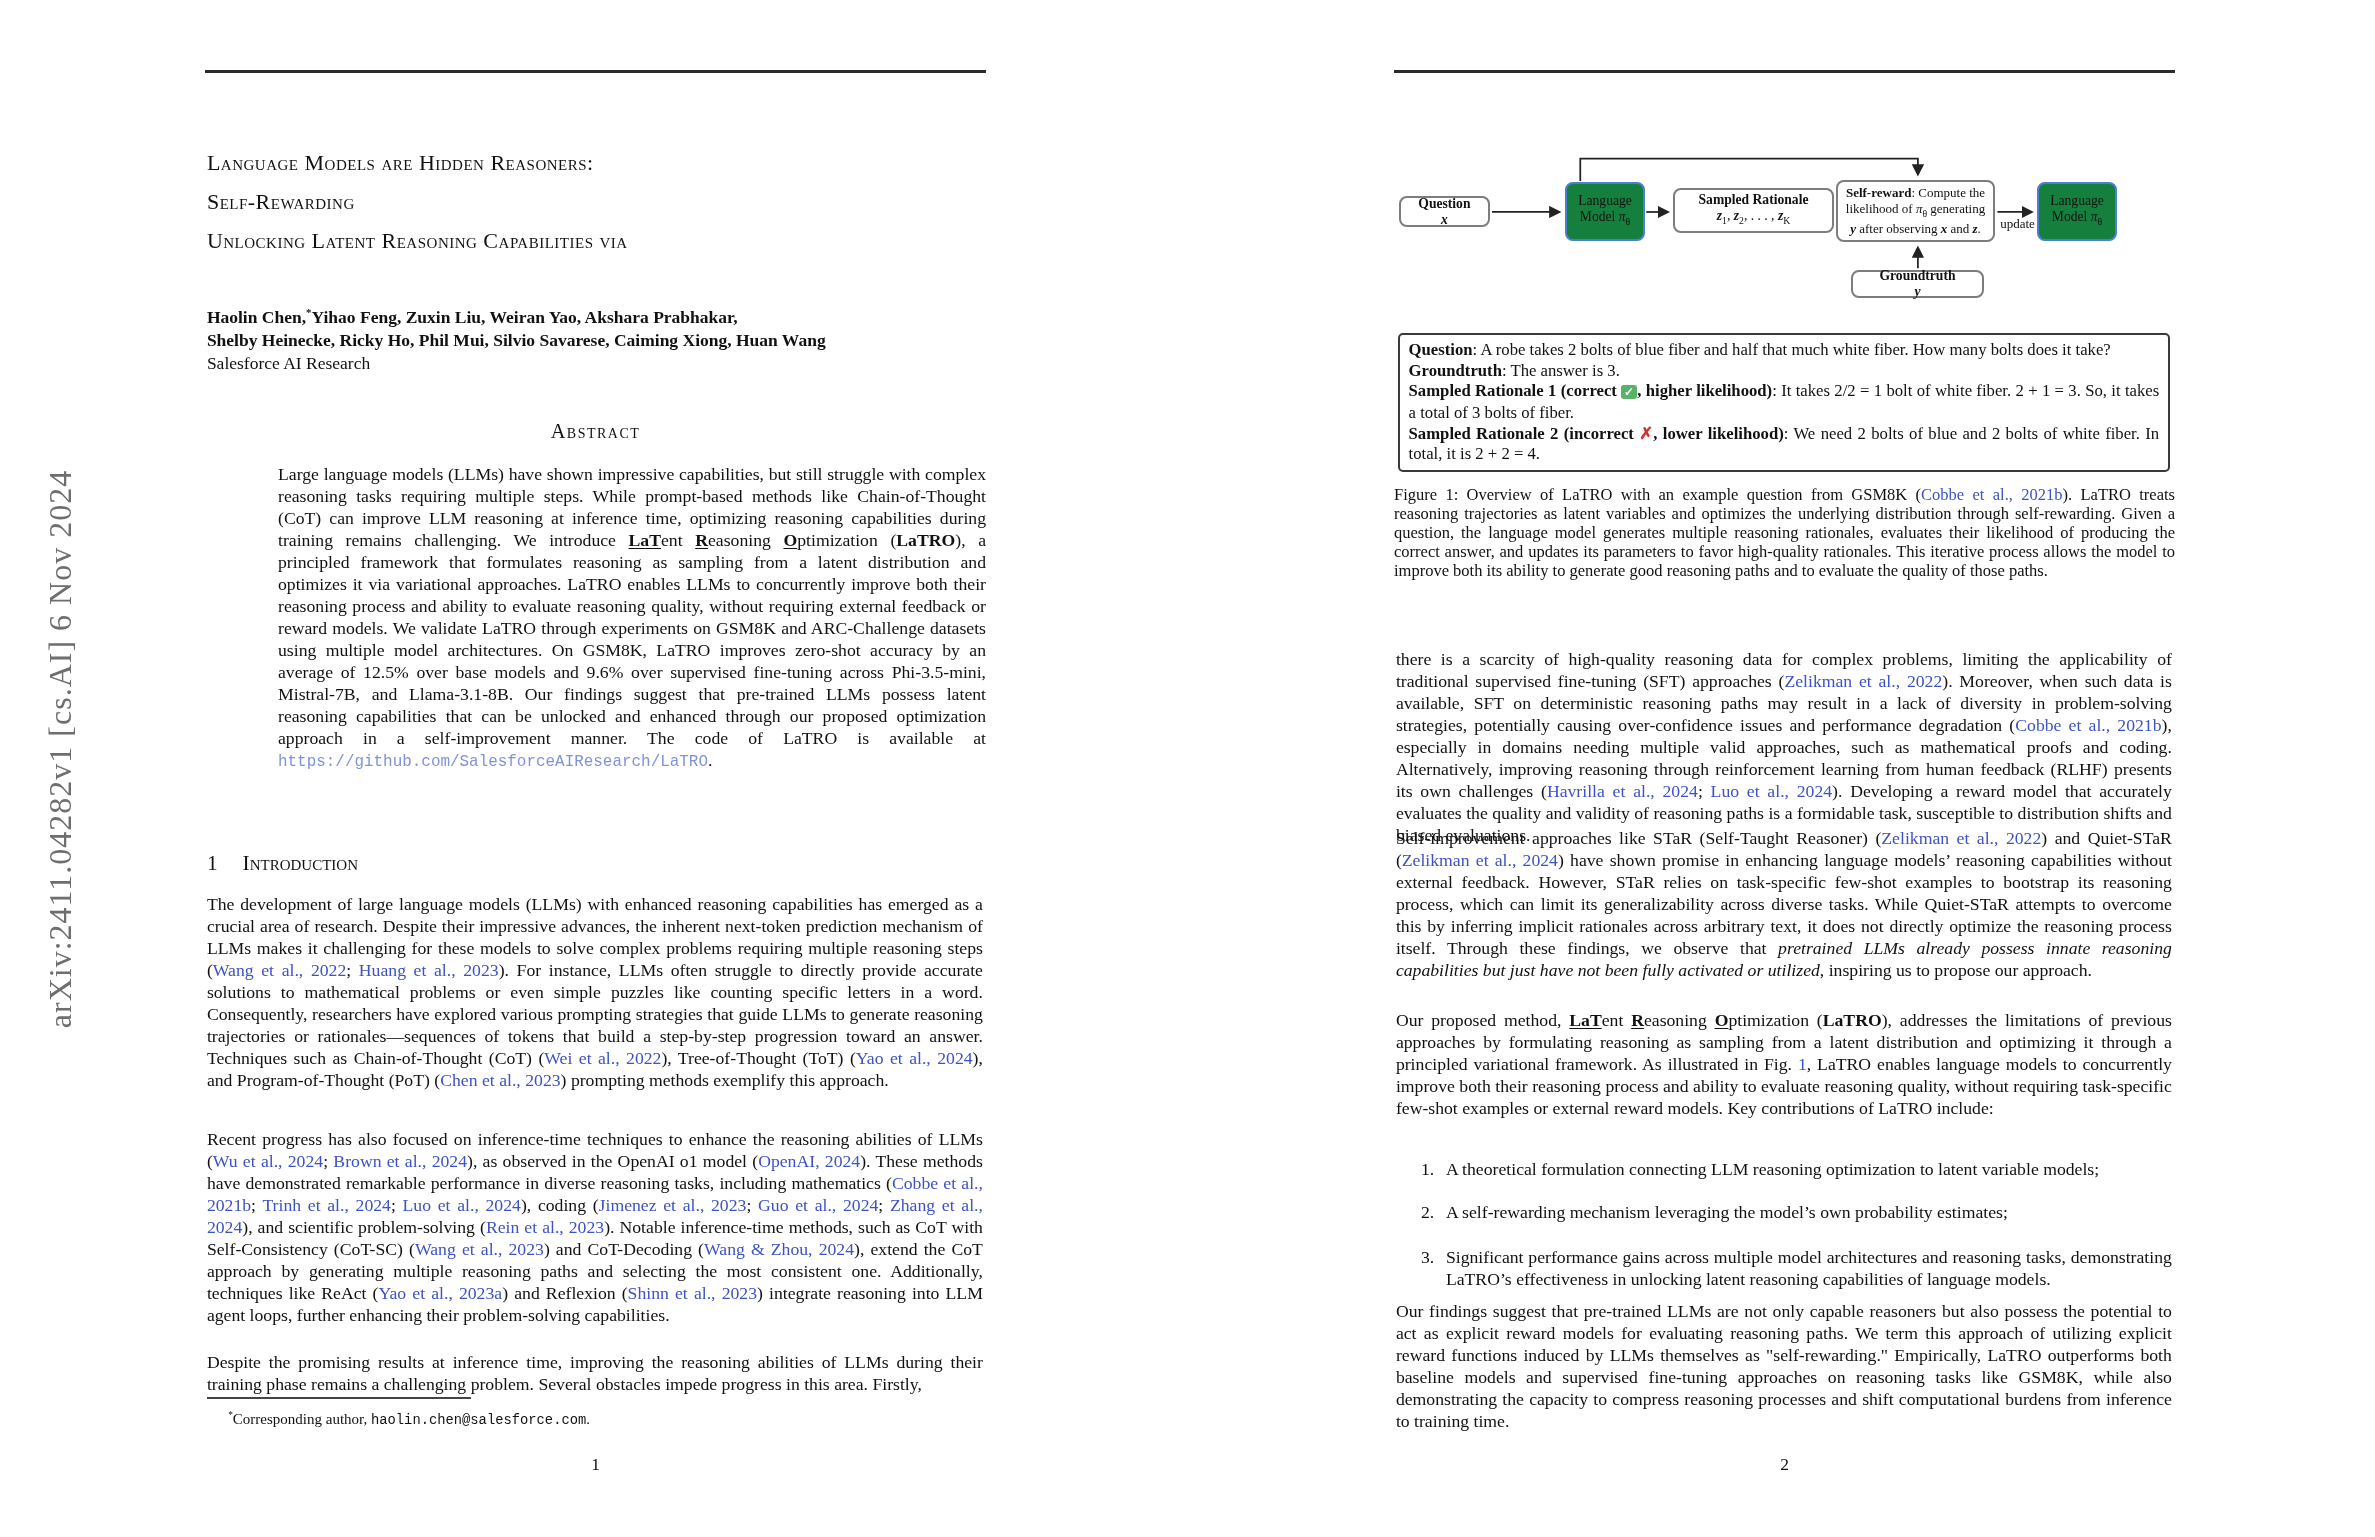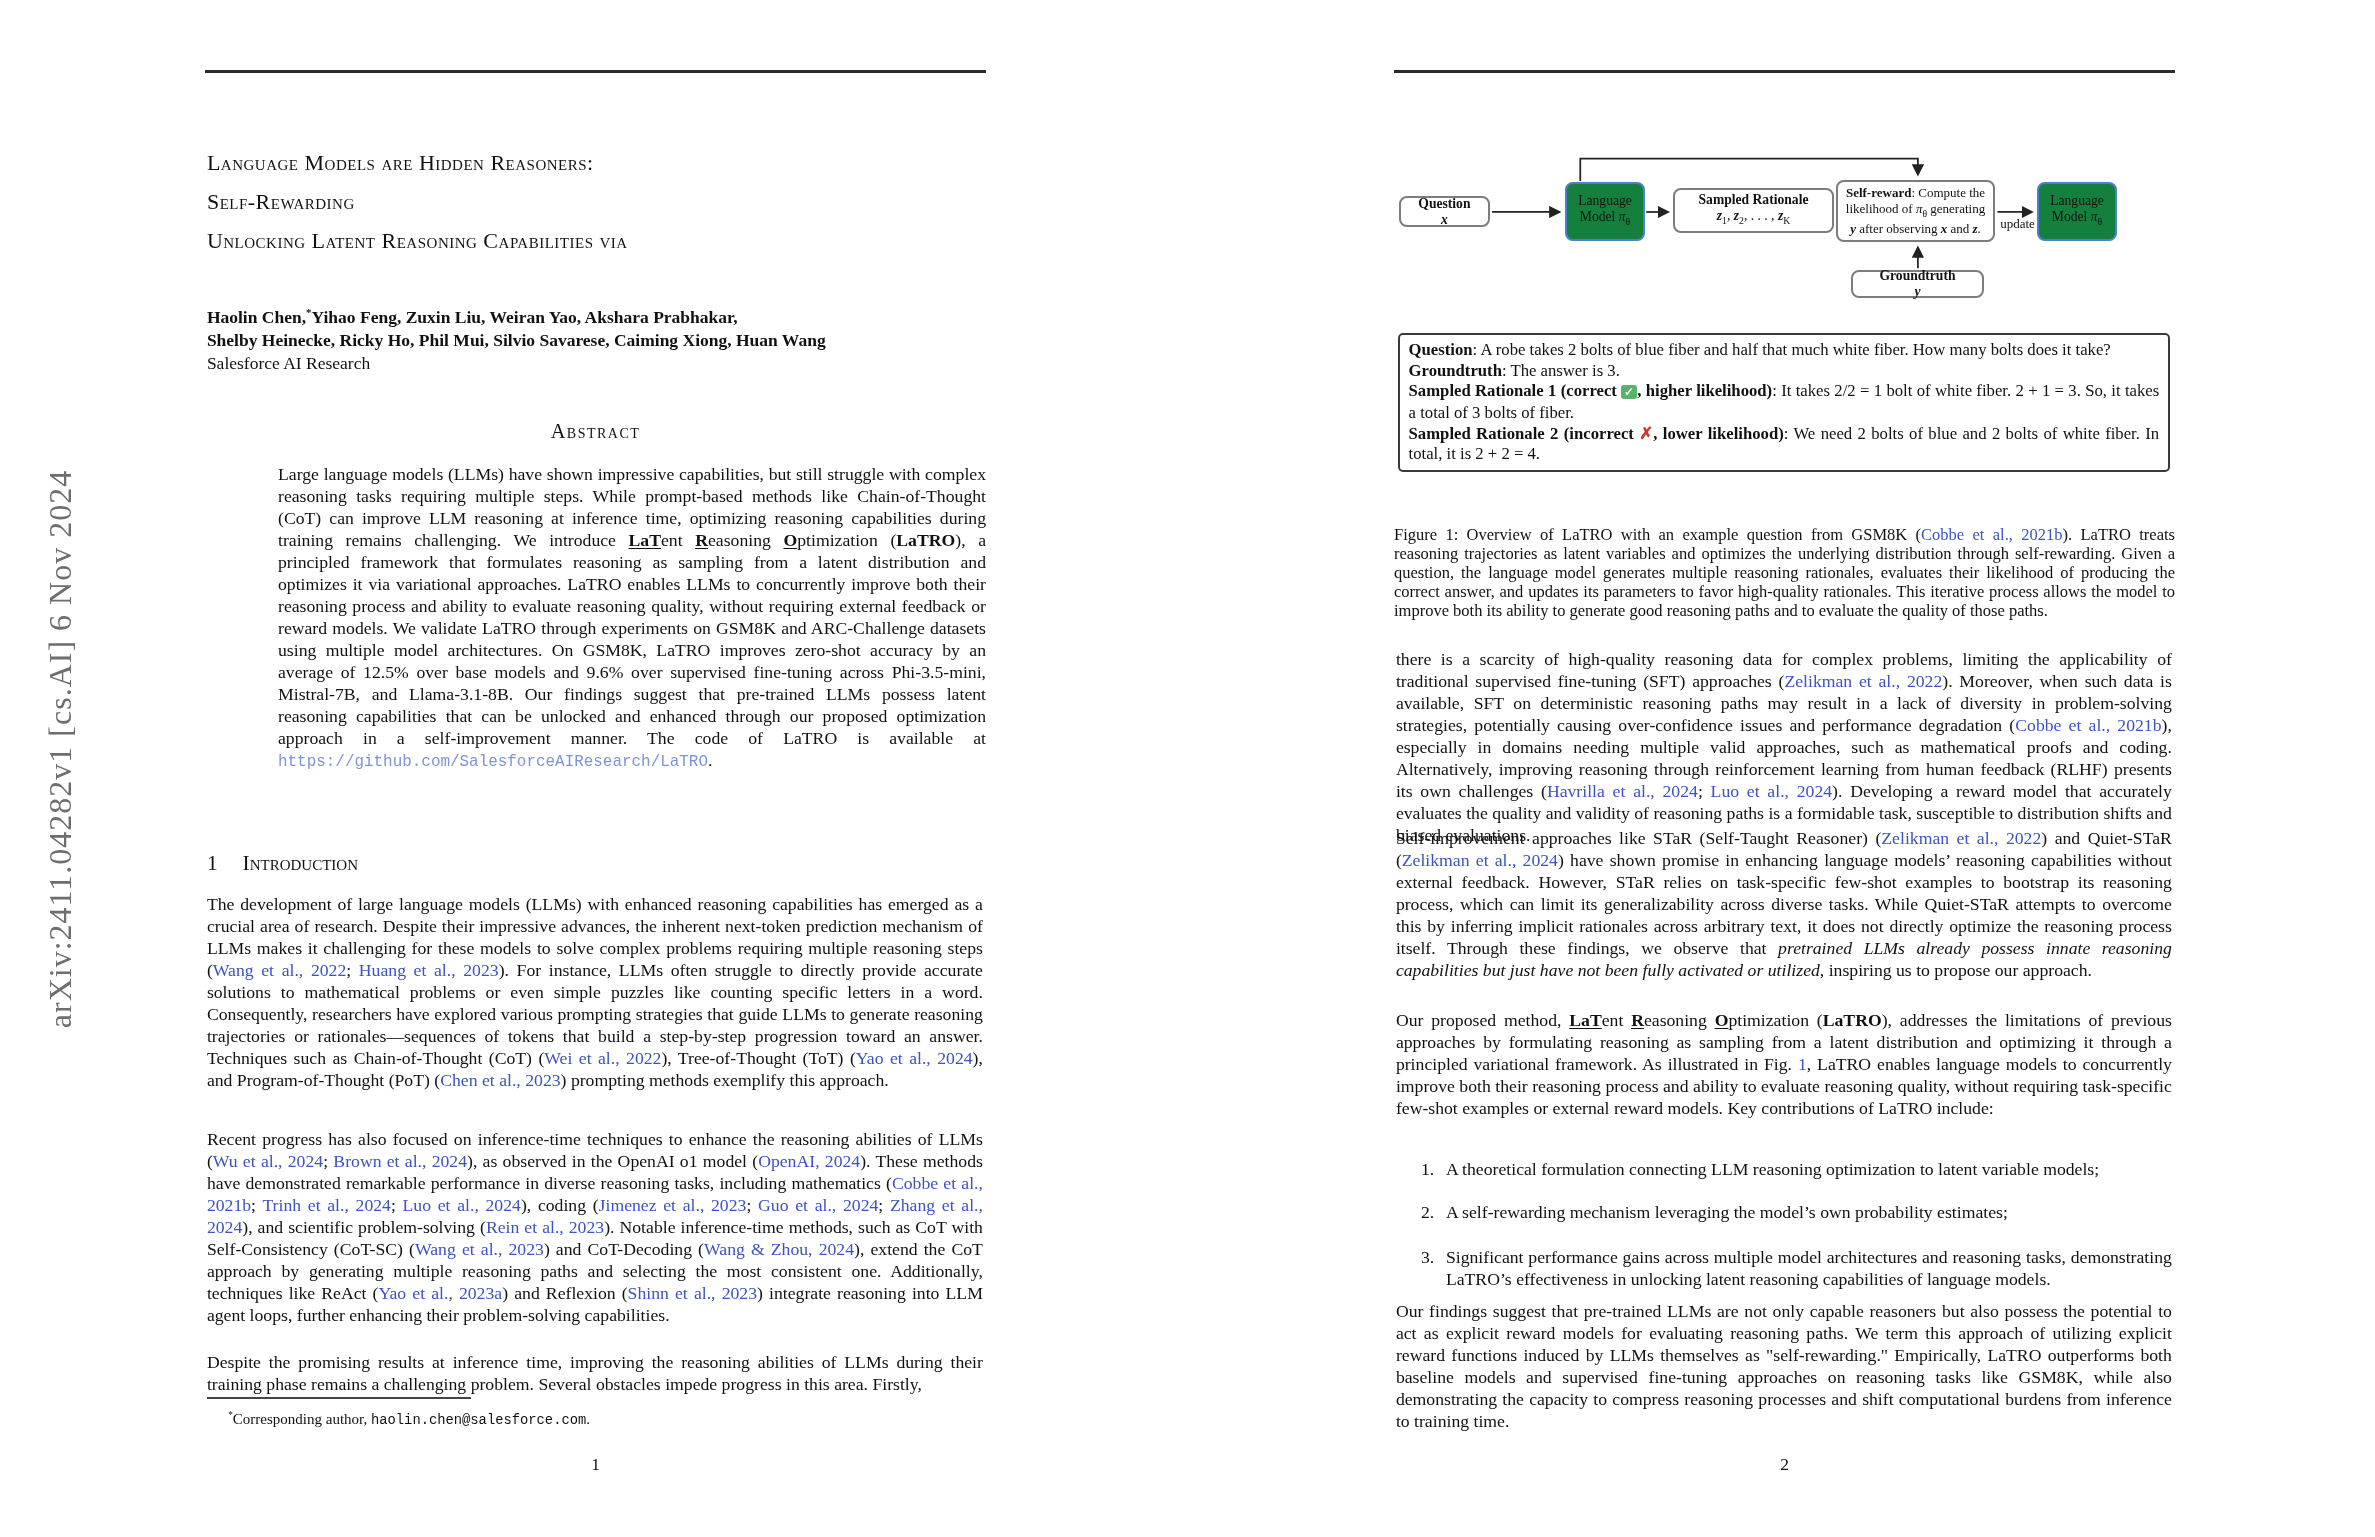--- a/index.html
+++ b/index.html
@@ -39,21 +39,21 @@
   .fx-lm1{left:171px;top:36px;width:80px;height:59px;}
   .fx-rationale{left:279px;top:42px;width:161px;height:45px;}
   .fx-selfreward{left:442px;top:34px;width:159px;height:62px;font-size:13px;line-height:15.5px;text-align:center;}
   .fx-lm2{left:643px;top:36px;width:80px;height:59px;}
   .fx-ground{left:457px;top:124px;width:133px;height:28px;}
   .fx-update{position:absolute;left:602px;top:70px;width:43px;text-align:center;font-size:13px;}
   .example-box{position:absolute;left:3.9px;top:333px;width:772px;box-sizing:border-box;
                border:2.9px solid #3a3a3a;border-radius:4.9px;padding:4.9px 8.7px;
                font-size:16.7px;line-height:20.7px;text-align:justify;}
   .caption{position:absolute;left:0;top:485px;width:781px;font-size:16.5px;line-height:19px;
-           text-align:justify;hyphens:auto;margin-top:40px;}
+           text-align:justify;hyphens:auto;}
   .rp1{top:626px;margin-top:22px;} .rp2{top:827px;} .rp3{top:1009px;} .rp4{top:1300px;}
   .olist-item{position:absolute;left:1.9px;width:776px;font-size:17.7px;line-height:22px;
               text-align:justify;padding-left:50px;box-sizing:border-box;hyphens:auto;}
   .olist-item .li-num{position:absolute;left:25px;}
   .li1{top:1158px;} .li2{top:1201px;} .li3{top:1246px;}
   
   .seg-b{font-weight:bold;}
   .seg-i{font-style:italic;}
   .seg-bi{font-weight:bold;font-style:italic;}
   .seg-bu{font-weight:bold;text-decoration:underline;text-underline-offset:1.9px;margin-top:32px;}

